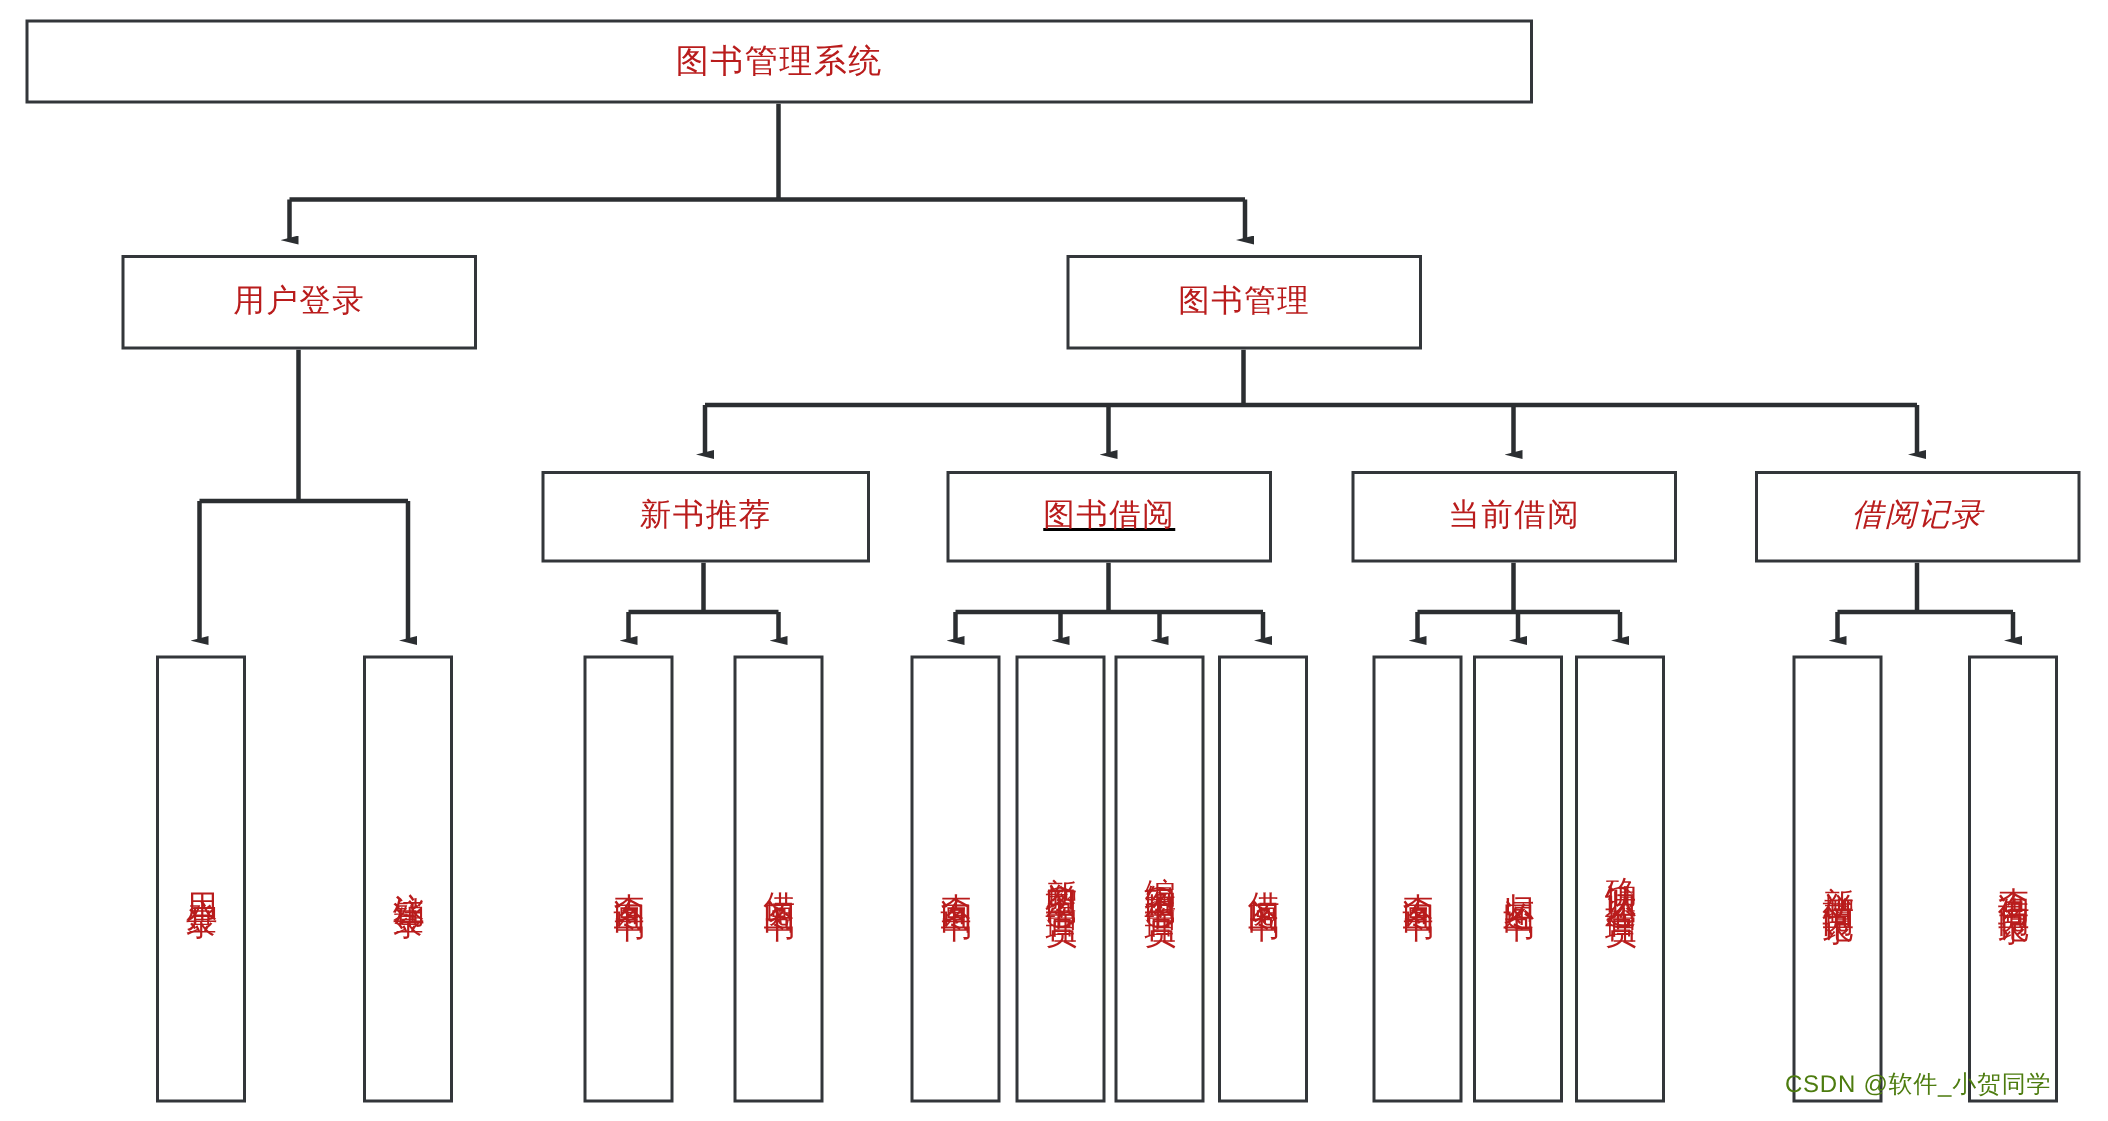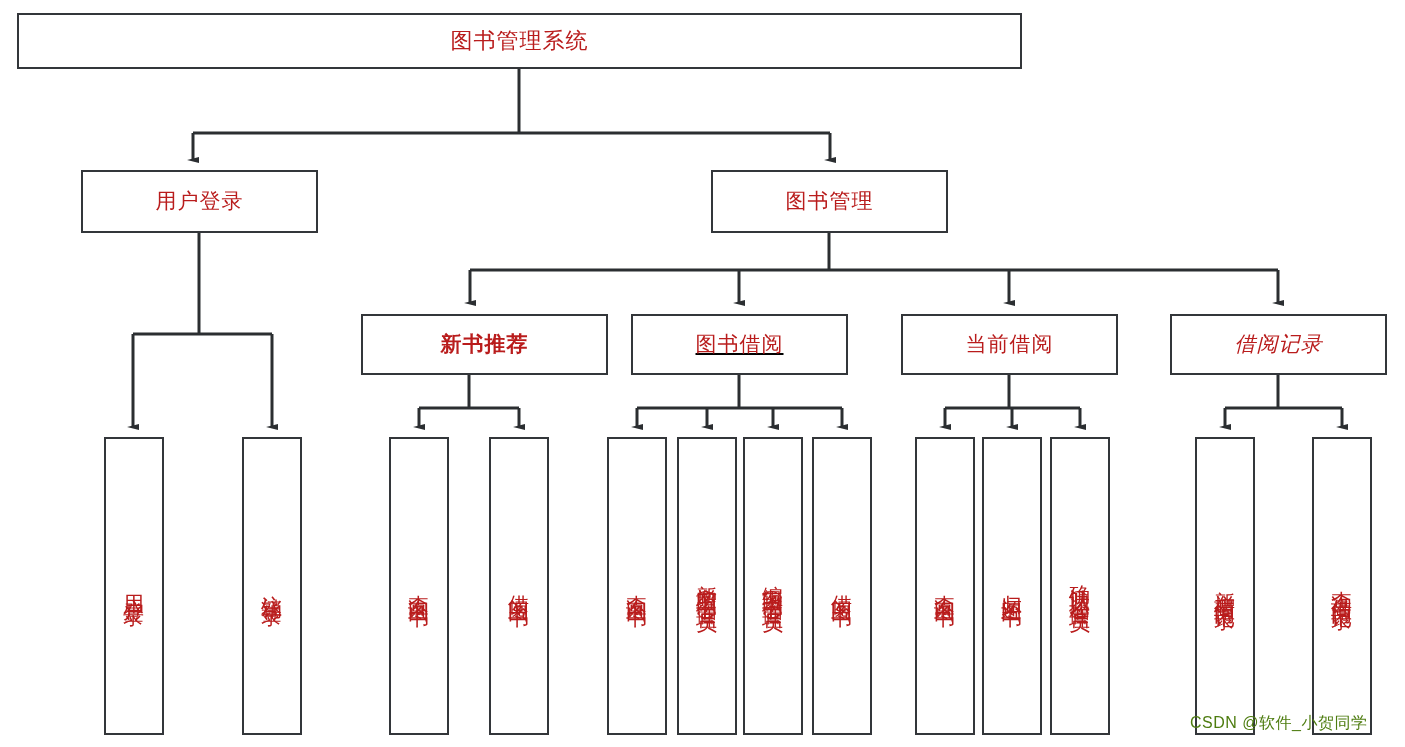--- a/index.html
+++ b/index.html
@@ -130,21 +130,21 @@
     <span class="node-label">图书管理系统</span>
   </div>
 
   <div class="node" style="left:81px; top:170px; width:237px; height:63px;">
     <span class="node-label">用户登录</span>
   </div>
   <div class="node" style="left:711px; top:170px; width:237px; height:63px;">
     <span class="node-label">图书管理</span>
   </div>
 
-  <div class="node" style="left:361px; top:314px; width:247px; height:61px;font-weight:bold;">
+  <div class="node" style="left:361px; top:314px; width:219px; height:61px;">
     <span class="node-label">新书推荐</span>
   </div>
   <div class="node" style="left:631px; top:314px; width:217px; height:61px;text-decoration:underline;">
     <span class="node-label">图书借阅</span>
   </div>
   <div class="node" style="left:901px; top:314px; width:217px; height:61px;">
     <span class="node-label">当前借阅</span>
   </div>
   <div class="node" style="left:1170px; top:314px; width:217px; height:61px;font-style:italic;">
     <span class="node-label">借阅记录</span>

